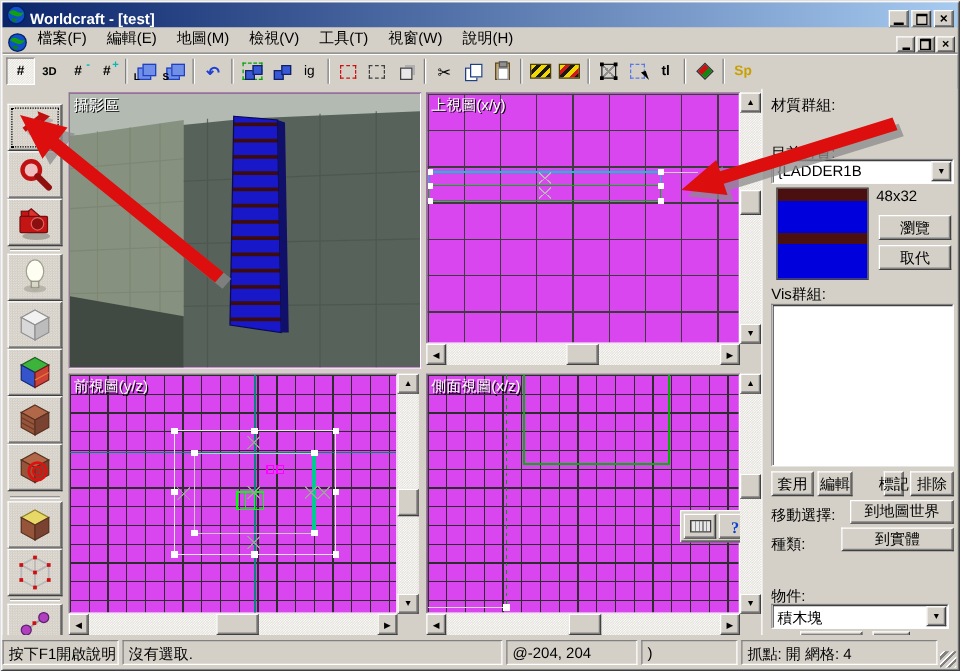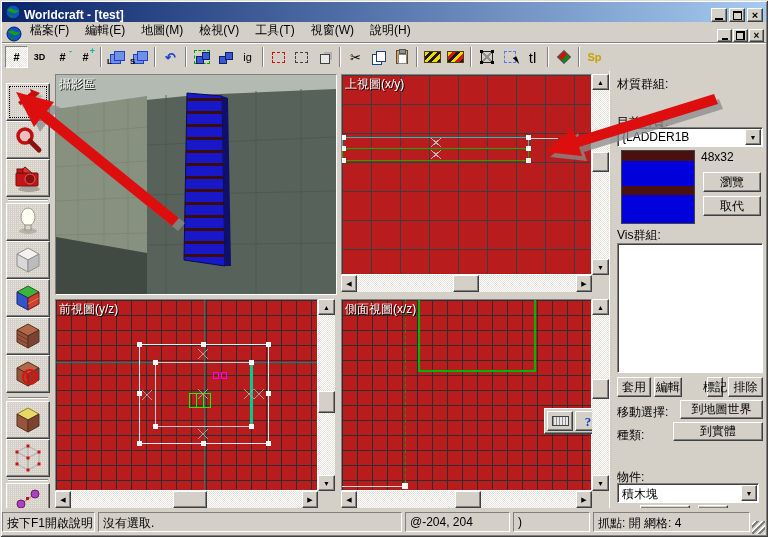--- a/index.html
+++ b/index.html
@@ -66,21 +66,21 @@
   .dashbox-ico::after { content:""; position:absolute; right:-3px; bottom:-3px; width:0; height:0; border-left:4px solid transparent; border-top:8px solid #000; transform:rotate(-20deg); }
   .diamond-ico { width:10px; height:10px; transform:rotate(45deg); background:linear-gradient(90deg,#d01010 50%,#108810 50%); border:1px solid #333; }
   
   .tool-col { left:2px; top:71px; width:52px; height:437px; overflow:hidden; }
   .tool-btn { position:absolute; left:4px; width:44px; height:38px; border:1px solid; border-color:#fff #404040 #404040 #fff; box-shadow:inset -1px -1px 0 #808080;
     display:flex; align-items:center; justify-content:center; background-color:#d4d0c8;
     background-image:linear-gradient(45deg,#e8e5de 25%,transparent 25%,transparent 75%,#e8e5de 75%); background-size:2px 2px; }
   .tool-btn.focused { outline:1px dotted #000; outline-offset:-4px; }
   .tool-sep { position:absolute; left:6px; width:40px; height:2px; border-top:1px solid #808080; border-bottom:1px solid #fff; }
   
-  .vp { position:absolute; background:#b91c1c; border:1px solid; border-color:#808080 #fff #fff #808080; }
+  .vp { position:absolute; background:#d946ef; border:1px solid; border-color:#808080 #fff #fff #808080; }
   .vp-label { position:absolute; left:3px; top:1px; color:#fff; text-shadow:1px 1px 0 #000; z-index:5; }
   .grid-lg { background-image:repeating-linear-gradient(to bottom,#3c3c3c 0 1px,transparent 1px 29px),repeating-linear-gradient(to right,#3c3c3c 0 1px,transparent 1px 29px); }
   .grid-sm { background-image:repeating-linear-gradient(to bottom,#2d2d2d 0 1px,transparent 1px 15px),repeating-linear-gradient(to right,#2d2d2d 0 1px,transparent 1px 15px); }
   
   .sb { position:absolute; background-color:#e3e1da;
     background-image:linear-gradient(45deg,#fff 25%,transparent 25%,transparent 75%,#fff 75%),linear-gradient(45deg,#fff 25%,transparent 25%,transparent 75%,#fff 75%);
     background-position:0 0,1px 1px; background-size:2px 2px; }
   .sb-btn { position:absolute; display:flex; align-items:center; justify-content:center; font-size:7px; color:#000; }
   .sb-thumb { position:absolute; }
   
@@ -216,21 +216,21 @@
         <span class="hazard red"></span>
       </span>
     <span class="sep-v"></span>
     <span class="tb-btn">
         <span class="selbox-ico"></span>
       </span>
     <span class="tb-btn">
         <span class="dashbox-ico"></span>
       </span>
     <span class="tb-btn">
-        <span class="g" style="font-weight:normal;font-size:15px">tl</span>
+        <span class="g" style="font-weight:bold;font-size:11px">tl</span>
       </span>
     <span class="sep-v"></span>
     <span class="tb-btn">
         <span class="diamond-ico"></span>
       </span>
     <span class="sep-v"></span>
     <span class="tb-btn">
         <span class="g gold">Sp</span>
       </span>
   </div>

